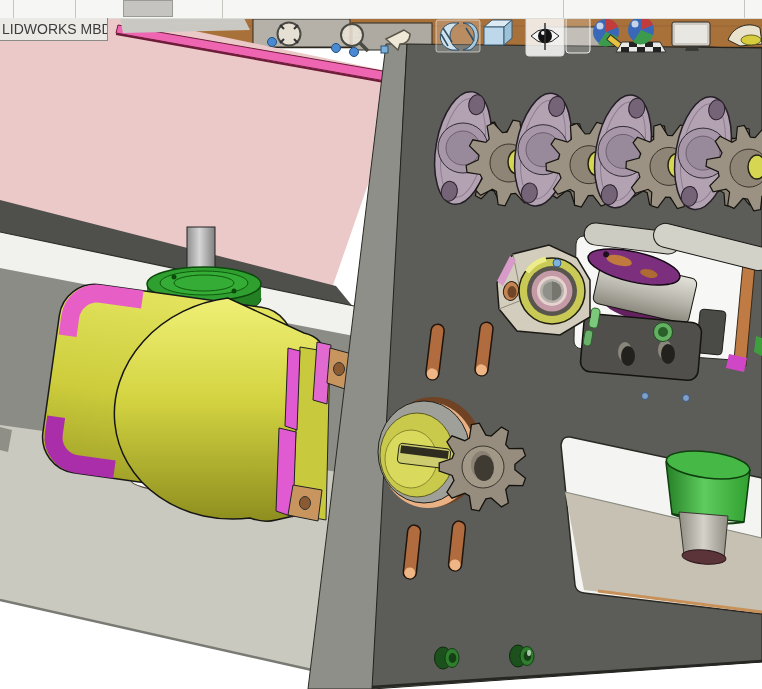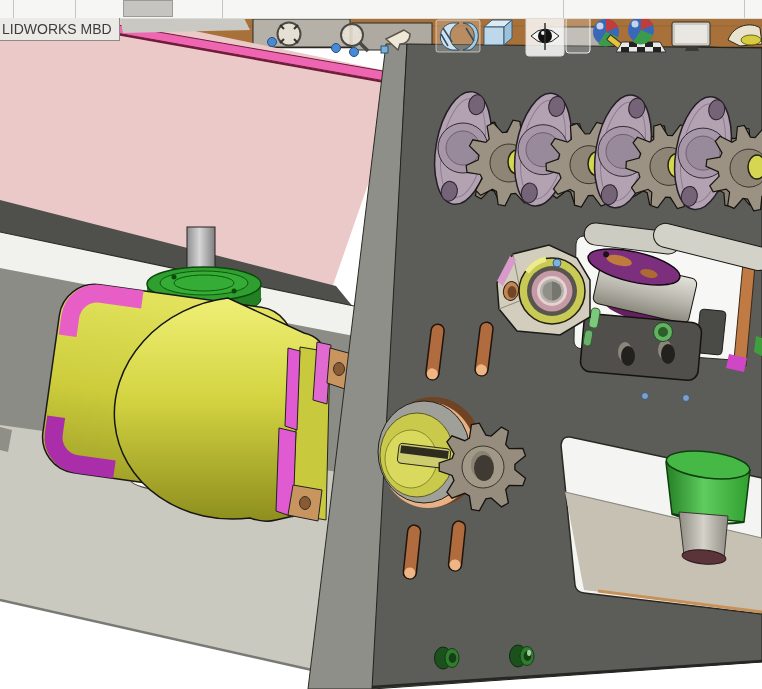--- a/index.html
+++ b/index.html
@@ -3,21 +3,21 @@
 <meta charset="utf-8">
 <style>
   html,body{margin:0;padding:0;background:#ffffff;}
   #stage{position:relative;width:762px;height:689px;overflow:hidden;background:#fff;
          font-family:"Liberation Sans", sans-serif;}
   #appbar{position:absolute;left:0;top:0;width:762px;height:18px;background:#f6f6f4;
           border-bottom:1px solid #dcdcd8;z-index:5;}
   .sep{position:absolute;top:0;width:1px;height:18px;background:#c6c6c0;}
   #appbar-box{position:absolute;left:123px;top:0;width:50px;height:17px;background:#c5c4c0;
               border:1px solid #9a9a96;box-sizing:border-box;}
-  #mbd-tab{position:absolute;left:0;top:18px;width:120px;height:23px;background:#eceae6;
+  #mbd-tab{position:absolute;left:0;top:18px;width:108px;height:23px;background:#eceae6;
            border-right:1px solid #8a8a86;border-bottom:1px solid #8a8a86;z-index:6;
            font-size:14px;color:#3c3c3c;line-height:22px;padding-left:2px;
            white-space:nowrap;overflow:hidden;box-sizing:border-box;}
   svg{position:absolute;left:0;top:0;}
 </style>
 </head>
 <body>
 
 <div id="stage">
 

